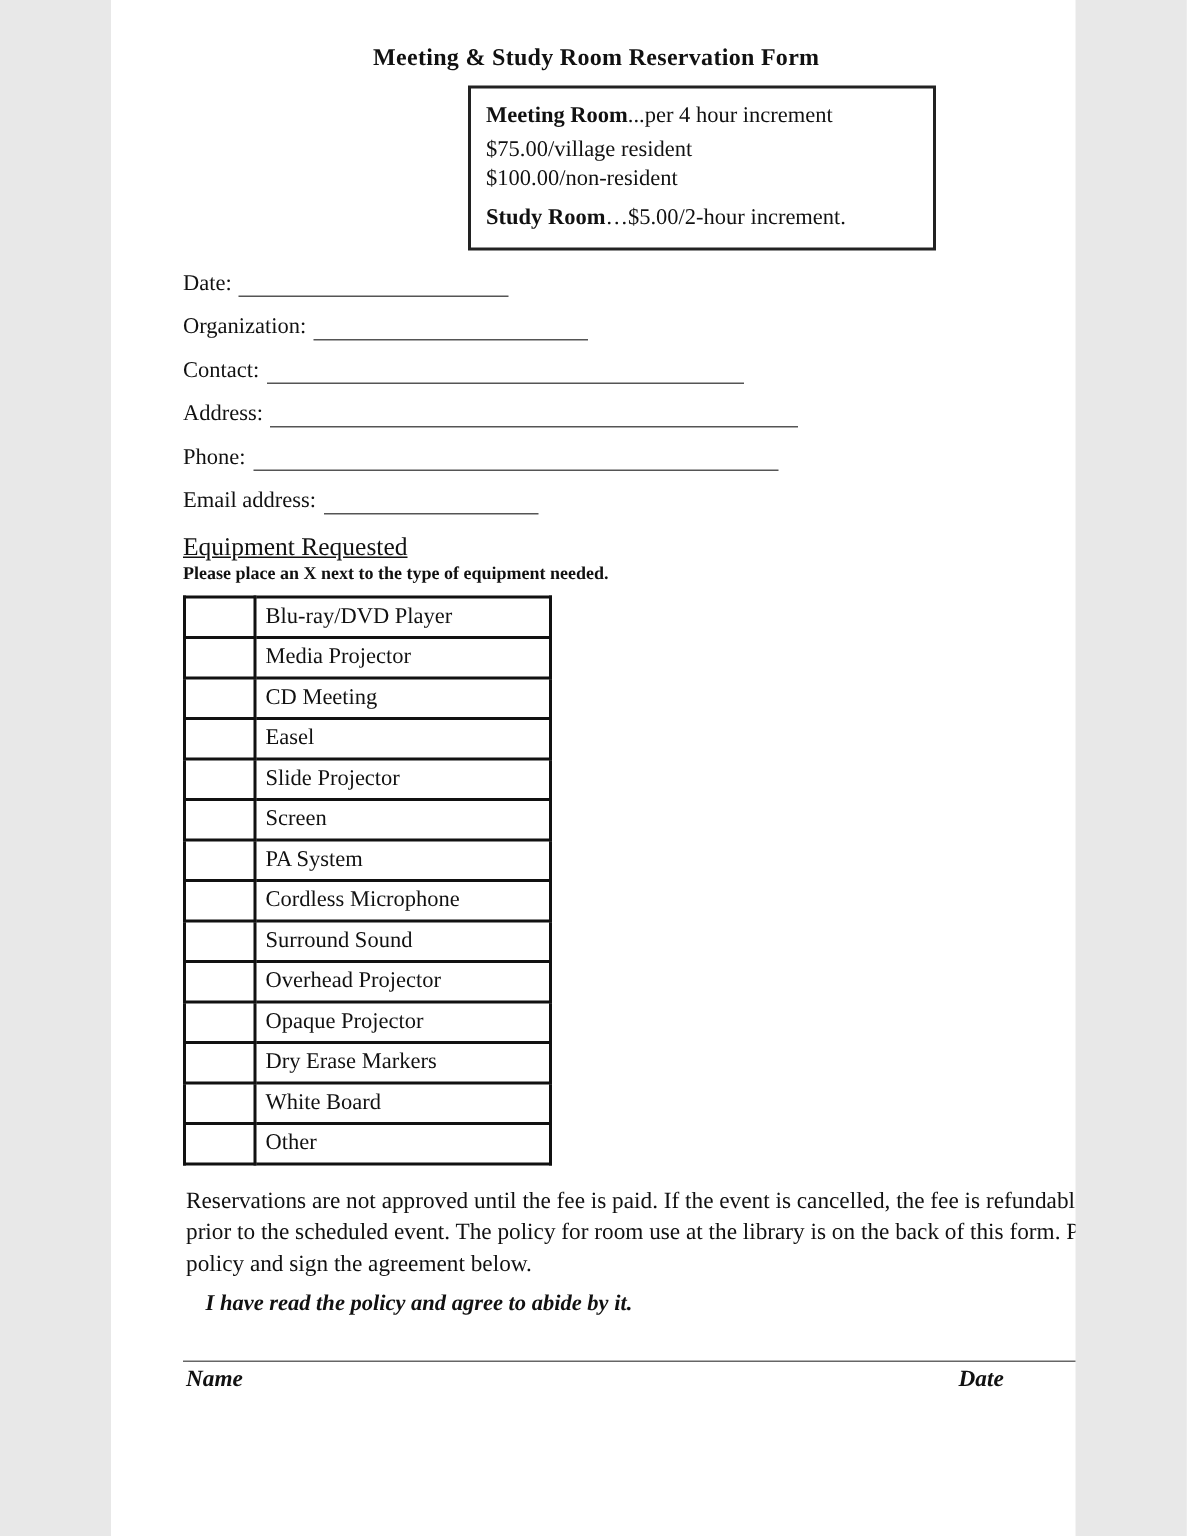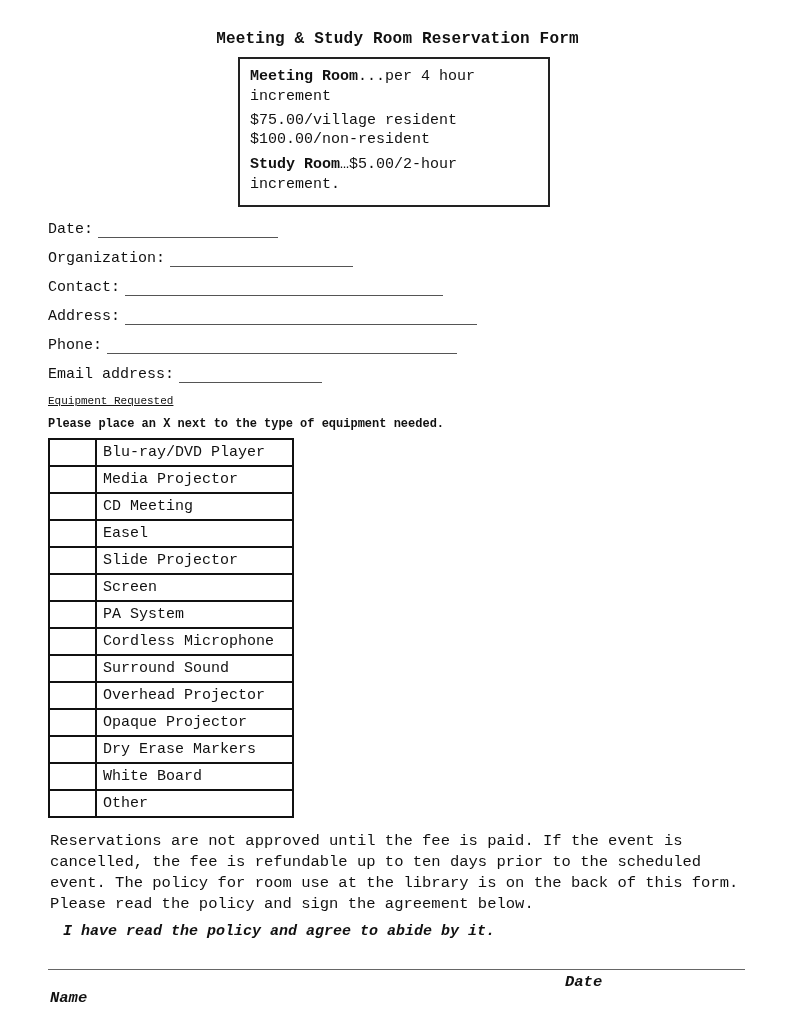--- a/index.html
+++ b/index.html
@@ -1,23 +1,23 @@
 <!DOCTYPE html>
 <html><head>
 <meta charset="utf-8">
 <style>
   html,body { margin:0; padding:0; background:#e8e8e8; }
   .page {
     position: relative;
-    width: 791px; height: 1024px;
+    width: 643px; height: 1024px;
     margin: 0 auto;
     background: #ffffff;
     box-sizing: border-box;
     padding: 30px 44px 0 48px;
-    font-family: Liberation Mono, monospace;
+    font-family: Liberation Serif, serif;
     color: #111;
     overflow: hidden;
   }
   .doc-title {
     text-align: center;
     font-size: 16px;
     font-weight: bold;
     letter-spacing: .2px;
     margin: 0 0 0 0;
   }
@@ -45,23 +45,23 @@
   }
   .field-row:nth-of-type(1) .field-line { width: 180px; }
   .field-row:nth-of-type(2) .field-line { width: 183px; }
   .field-row:nth-of-type(3) .field-line { width: 318px; }
   .field-row:nth-of-type(4) .field-line { width: 352px; }
   .field-row:nth-of-type(5) .field-line { width: 350px; }
   .field-row:nth-of-type(6) .field-line { width: 143px; }
   .field-row:nth-of-type(7) .field-line { width: 310px; margin-left: 1px; }
 
   .equip-heading {
-    font-size: 11px;
+    font-size: 17px;
     text-decoration: underline;
-    margin: 2px 0 10px 0;
+    margin: 2px 0 0 0;
   }
   .equip-instruction {
     font-size: 12px;
     font-weight: 600;
     margin: 0 0 7px 0;
   }
   table.equip-table {
     border-collapse: collapse;
     width: 246px;
   }
@@ -90,21 +90,21 @@
     position: relative;
     margin-top: 29px;
     border-top: 1px solid #666;
     padding-top: 3px;
     width: 697px;
     font-size: 15.5px;
     font-style: italic;
     font-weight: 600;
     height: 30px;
   }
-  .sig-name { position: absolute; left: 2px; top: 19px; }
+  .sig-name { position: absolute; left: 2px; top: 3px; }
   .sig-date { position: absolute; left: 517px; top: 3px; }
 </style>
 </head>
 <body>
 
 <div class="page">
 
   <h1 class="doc-title">Meeting &amp; Study Room Reservation Form</h1>
 
   <div class="fee-box">

